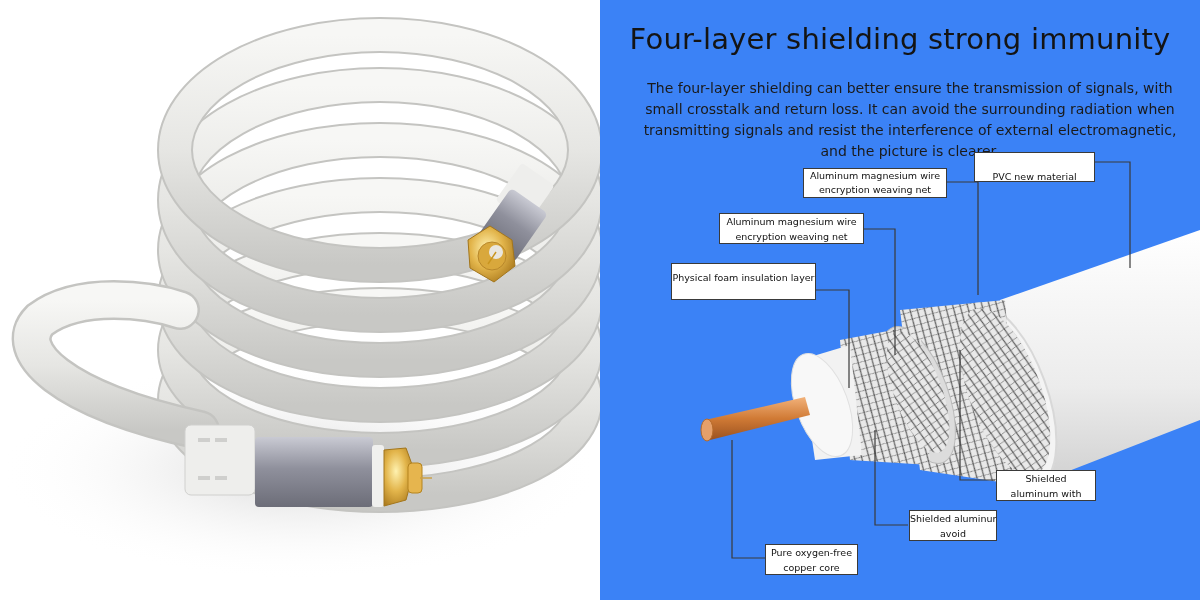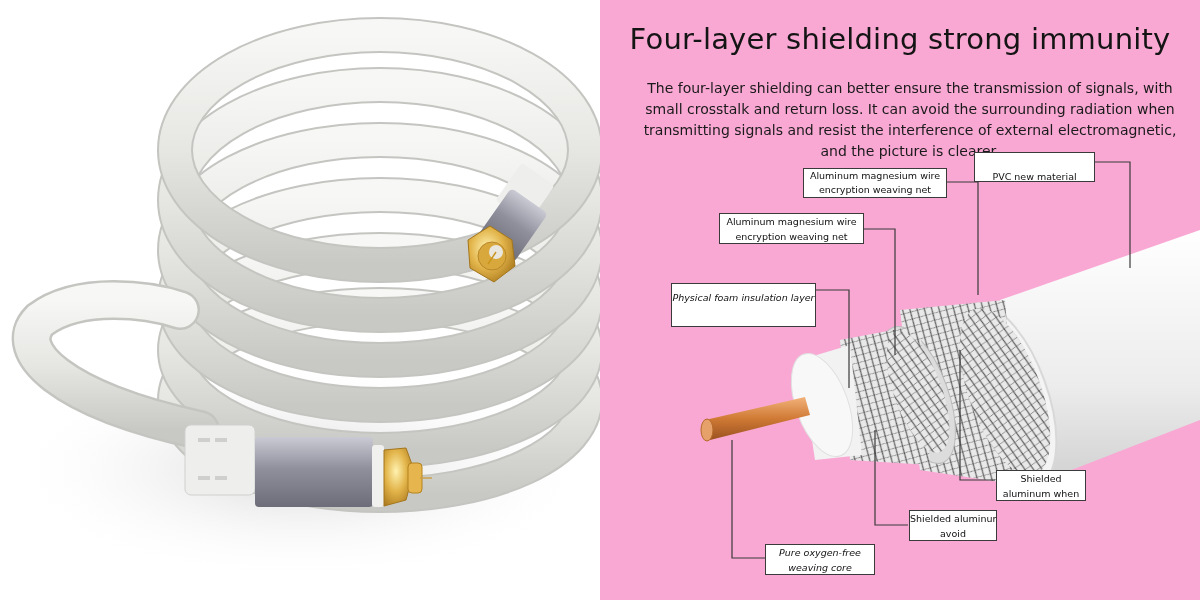--- a/index.html
+++ b/index.html
@@ -1,19 +1,19 @@
 <!DOCTYPE html>
 <html><head>
   <meta charset="utf-8">
   <style>
     html, body { margin: 0; padding: 0; }
     body { width: 1200px; height: 600px; background: #ffffff; position: relative; overflow: hidden; font-family: "DejaVu Sans", sans-serif; }
     .panel { position: absolute; top: 0; height: 600px; }
     .left { left: 0; width: 600px; background: #ffffff; }
-    .right { left: 600px; width: 600px; background: #f9a8d4; }
+    .right { left: 600px; width: 600px; background: #3b82f6; }
     .title { position: absolute; left: 0; top: 22px; width: 600px; text-align: center; font-size: 29px; color: #141414; letter-spacing: 0.2px; }
     .desc { position: absolute; left: 40px; top: 78px; width: 540px; text-align: center; font-size: 14px; line-height: 21px; color: #1a1a1a; }
     .callout { position: absolute; background: #fff; border: 1px solid #3a3a3a; font-size: 9.5px; color: #111; text-align: center; line-height: 19px; box-sizing: border-box; overflow: hidden; white-space: nowrap; }
     svg { position: absolute; left: 0; top: 0; }
   </style>
 </head>
 <body>
 
 <div class="panel left">
   <svg width="600" height="600" viewBox="0 0 600 600">
@@ -150,28 +150,28 @@
     <div>copper quilt</div>
   </div>
   <div class="callout" style="left:203px; top:168px; width:144px; height:30px; line-height:14px; padding-top:0;">
     <div>Aluminum magnesium wire</div>
     <div>encryption weaving net</div>
   </div>
   <div class="callout" style="left:119px; top:213px; width:145px; height:31px; line-height:15px; padding-top:0;">
     <div>Aluminum magnesium wire</div>
     <div>encryption weaving net</div>
   </div>
-  <div class="callout" style="left:71px; top:283px; width:145px; height:44px; line-height:28px;font-style:italic;">
+  <div class="callout" style="left:71px; top:263px; width:145px; height:37px; line-height:28px;">
     <div>Physical foam insulation layer</div>
   </div>
-  <div class="callout" style="left:396px; top:470px; width:90px; height:31px; line-height:15px;">
+  <div class="callout" style="left:396px; top:470px; width:100px; height:31px; line-height:15px;">
     <div>Shielded</div>
-    <div>aluminum when</div>
+    <div>aluminum with</div>
   </div>
   <div class="callout" style="left:309px; top:510px; width:88px; height:31px; line-height:15px;">
     <div>Shielded aluminum</div>
     <div>avoid</div>
   </div>
-  <div class="callout" style="left:165px; top:544px; width:110px; height:31px; line-height:15px;font-style:italic;">
+  <div class="callout" style="left:165px; top:544px; width:93px; height:31px; line-height:15px;">
     <div>Pure oxygen-free</div>
-    <div>weaving core</div>
+    <div>copper core</div>
   </div>
 </div>
 
 </body></html>

